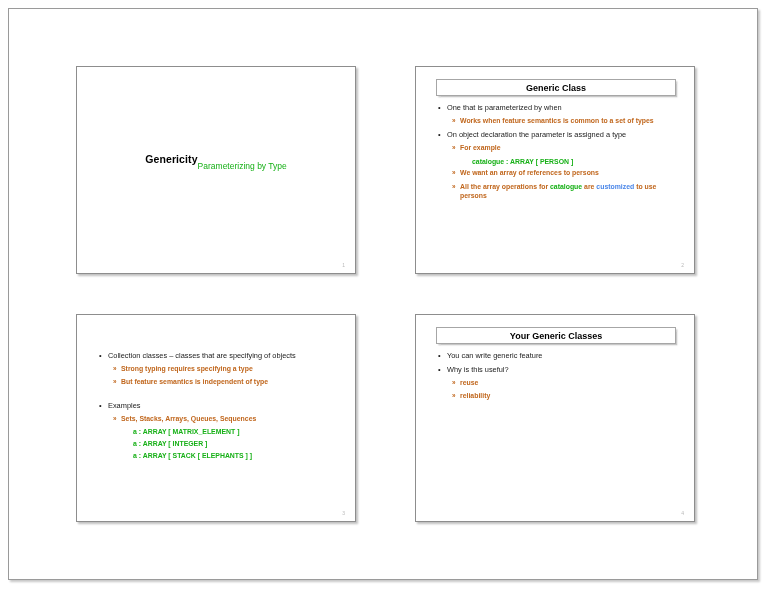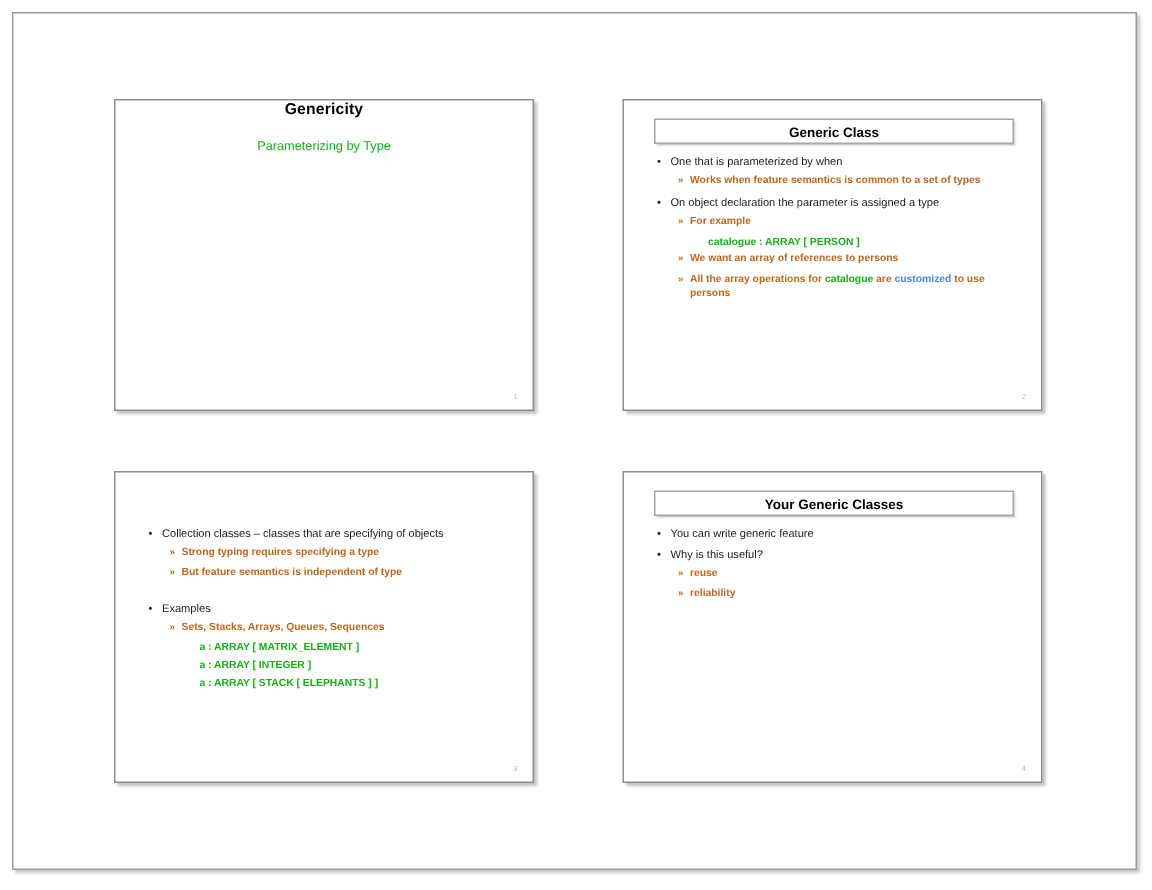--- a/index.html
+++ b/index.html
@@ -49,22 +49,22 @@
   }
   .slide.pos-tl { left: 67px;  top: 57px; }
   .slide.pos-tr { left: 406px; top: 57px; }
   .slide.pos-bl { left: 67px;  top: 305px; }
   .slide.pos-br { left: 406px; top: 305px; }
 
   
   .cover-body {
     height: 100%;
     display: flex;
-    flex-direction: column;
     align-items: center;
+    justify-content: center;
     padding-bottom: 22px;
     box-sizing: border-box;
   }
   .cover-title {
     font-size: 10.5px;
     font-weight: bold;
     color: #000000;
     letter-spacing: 0.1px;
   }
   .cover-subtitle {

